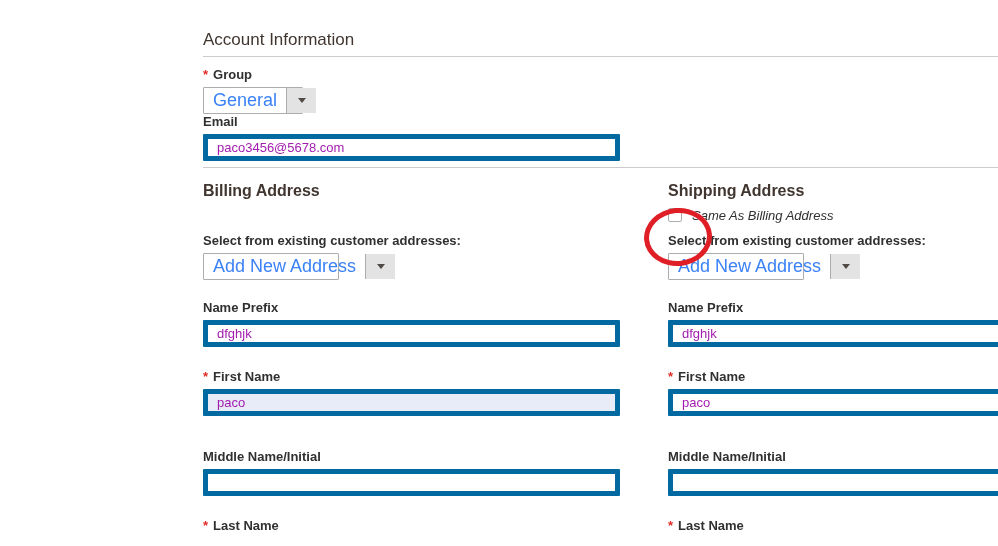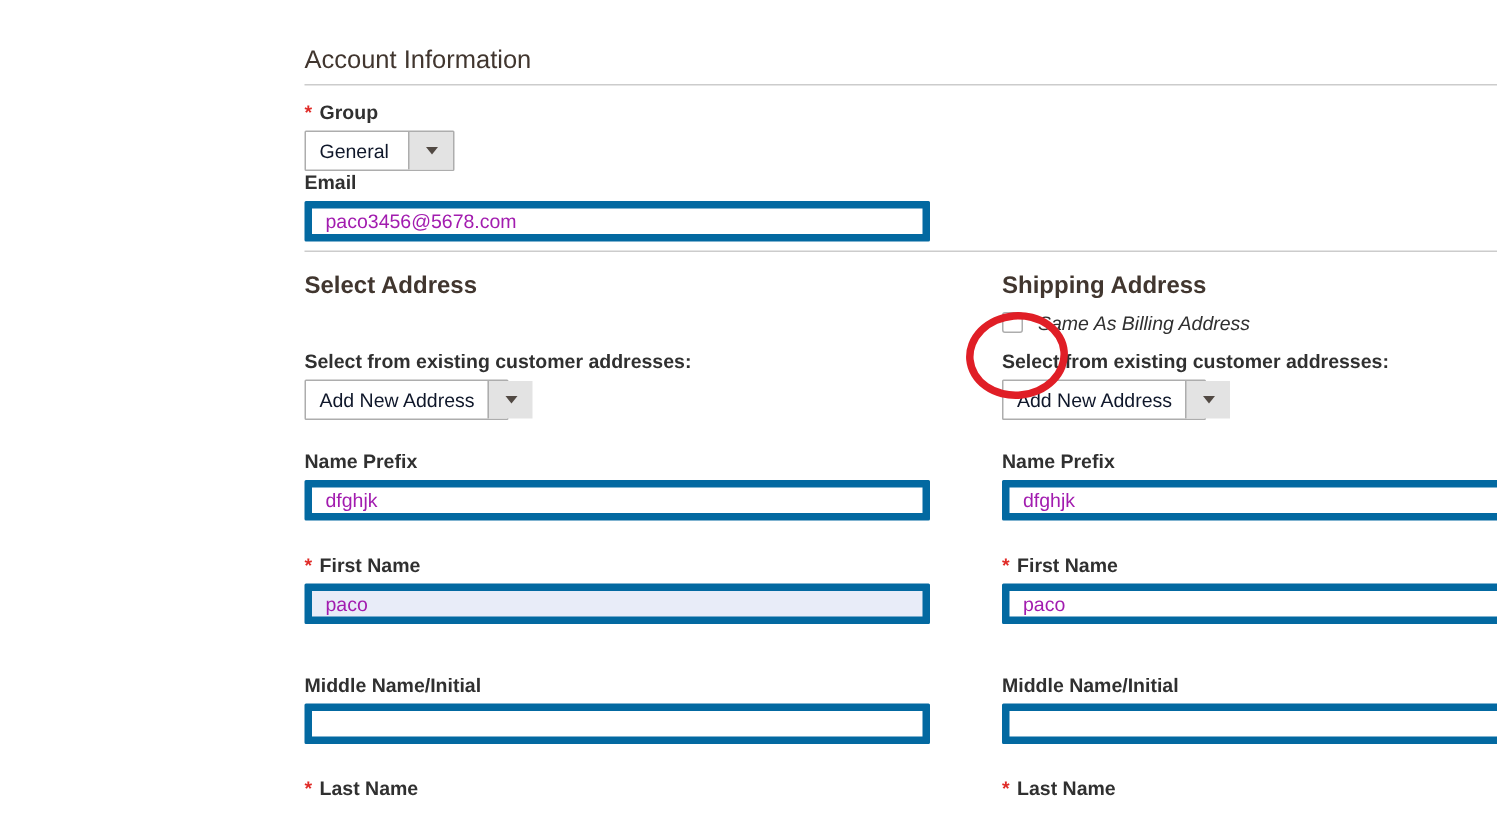--- a/index.html
+++ b/index.html
@@ -39,21 +39,21 @@
   }
   .text-input.highlighted { background:#e8ecf8; }
 
   .select {
     display:inline-flex; align-items:stretch; height:27px;
     border:1px solid #adadad; background:#ffffff; border-radius:1px;
     cursor:pointer;
   }
   .select .sel-txt {
     flex:1; display:flex; align-items:center;
-    padding:0 9px; font-size:13px; color:#0f172a; white-space:nowrap;
+    padding:0 9px; font-size:18px; color:#3b82f6; white-space:nowrap;
   }
   .select .sel-btn {
     width:30px; flex:0 0 30px;
     border-left:1px solid #adadad; background:#e3e3e3;
     display:flex; align-items:center; justify-content:center;
   }
   .tri {
     width:0; height:0;
     border-left:4px solid transparent; border-right:4px solid transparent;
     border-top:5px solid #514943;
@@ -120,21 +120,21 @@
         <input class="text-input" type="text" value="paco3456@5678.com" style="">
       </div>
     </div>
   </div>
 
   <div class="rule second"></div>
 
   <div class="cols">
 
     <div class="col billing">
-      <div class="col-title">Select Address</div>
+      <div class="col-title">Billing Address</div>
 
       <div class="field-label existing-label">Select from existing customer addresses:</div>
       <div class="ctl">
         <div class="select addr-select">
           <span class="sel-txt">Add New Address</span>
           <span class="sel-btn">
               <i class="tri"></i>
             </span>
         </div>
       </div>

